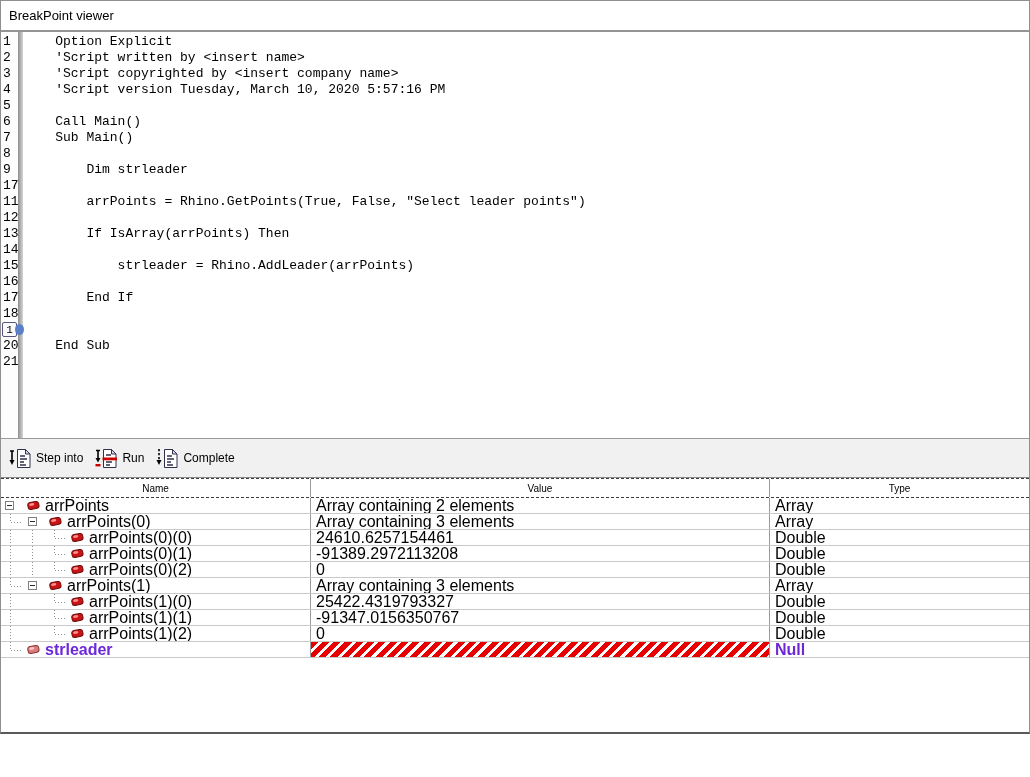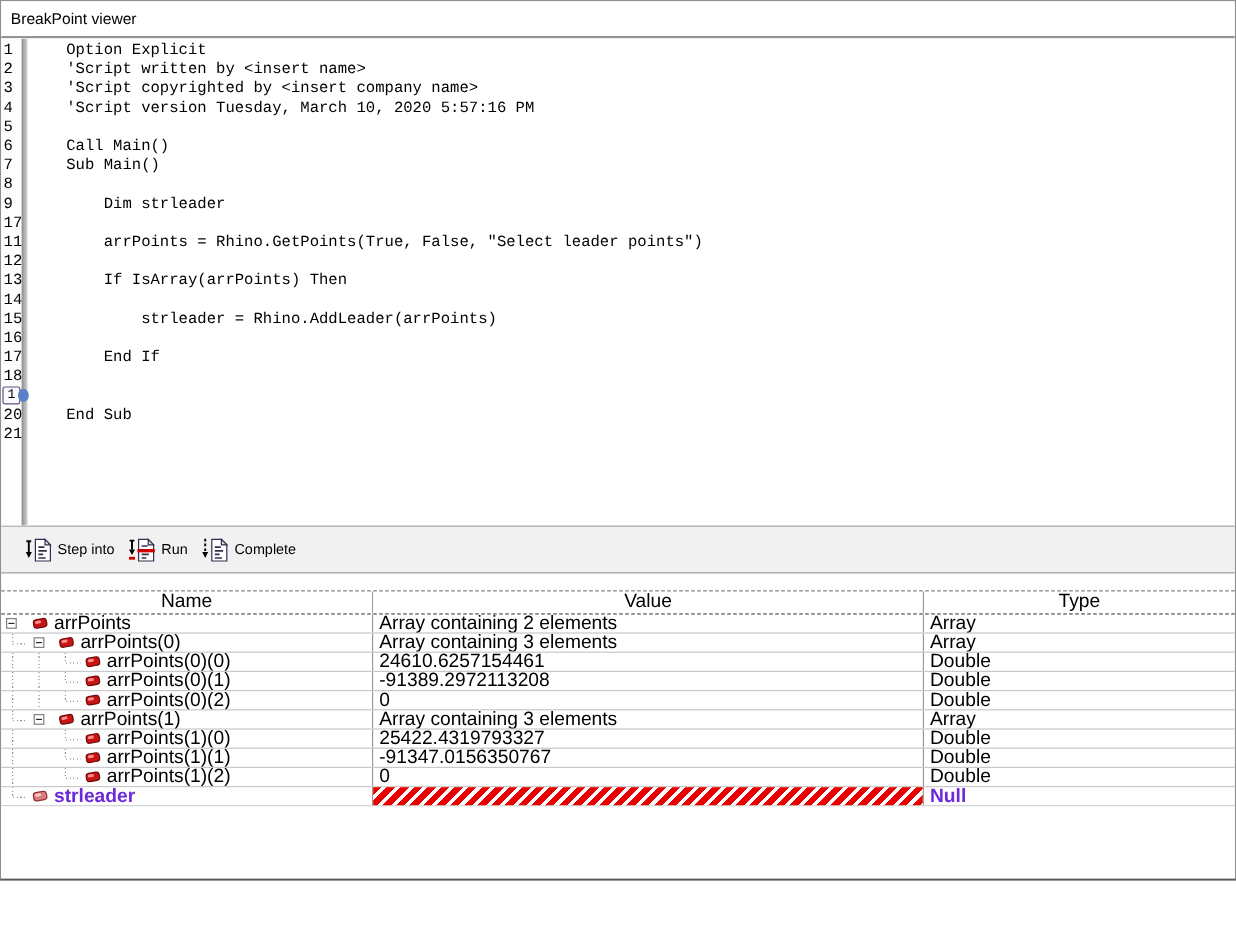--- a/index.html
+++ b/index.html
@@ -63,40 +63,39 @@
     font-size: 13px; line-height: 16px; color: #000;
   }
   .code-line { height: 16px; white-space: pre; }
 
   
   .toolbar {
     height: 39px; flex: none;
     background: #f1f1f1;
     border-bottom: 1px solid #8a8a8a;
     display: flex; align-items: center;
-    padding-left: 20px;
+    padding-left: 8px;
   }
   .tbtn {
     display: flex; align-items: center; gap: 4px;
     margin-right: 12px;
     background: none; border: none;
     font-family: "Liberation Sans", sans-serif;
     font-size: 12px; color: #000; cursor: default;
   }
   .tbtn svg { display: block; }
 
   
   .vtable { flex: 1; display: flex; flex-direction: column; background:#fff; }
   .thead {
     flex: none; height: 20px;
     display: grid; grid-template-columns: 310px 459px 1fr;
     border-top: 1px dashed #3c3c3c;
     border-bottom: 1px dashed #3c3c3c;
-    font-size: 16px;
-    margin-top: 14px;
+    font-size: 10px;
   }
   .thead .hcell {
     display:flex; align-items:center; justify-content:center;
     background: #fff; color:#000;
   }
   .thead .hcell.b, .trow .cell.b { border-right: 1px solid #9a9a9a; }
 
   .trow {
     flex: none; height: 16px;
     display: grid; grid-template-columns: 310px 459px 1fr;

